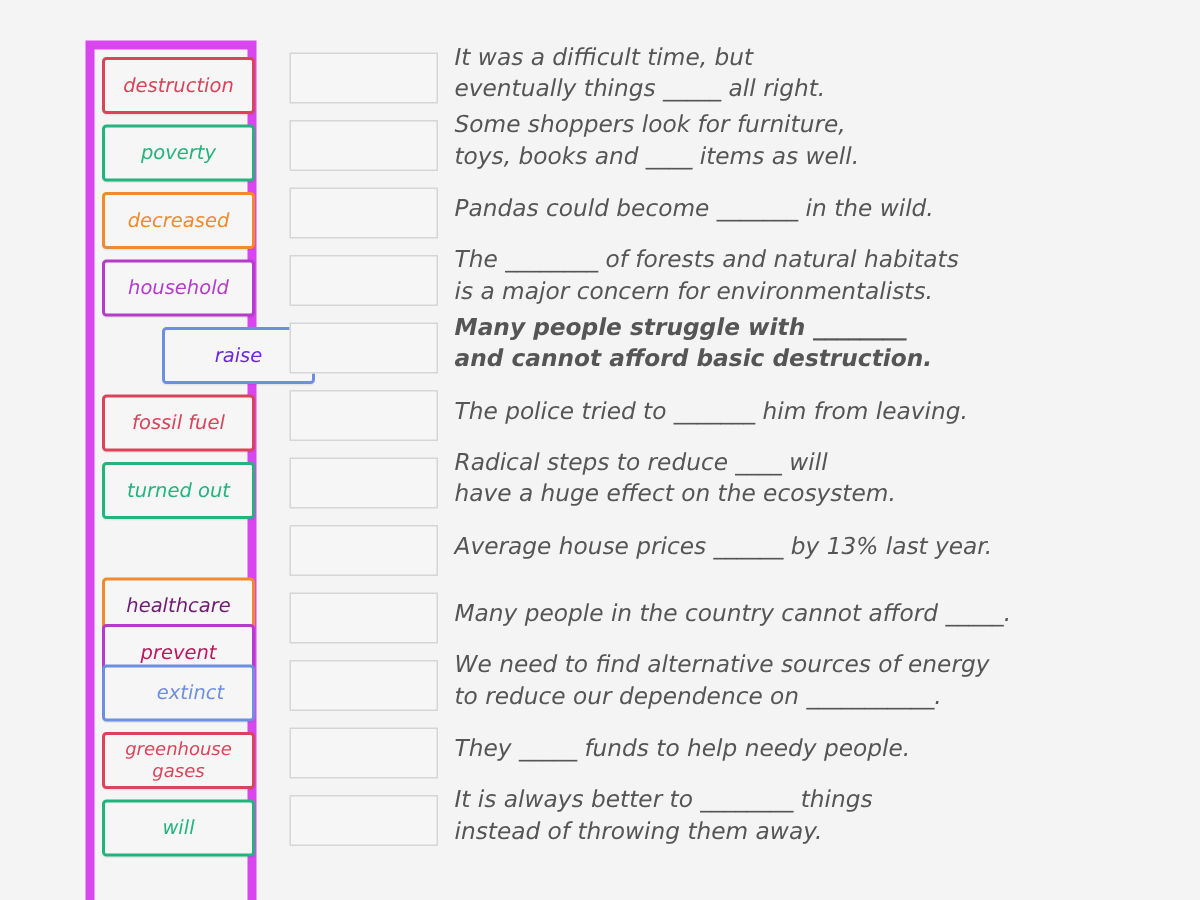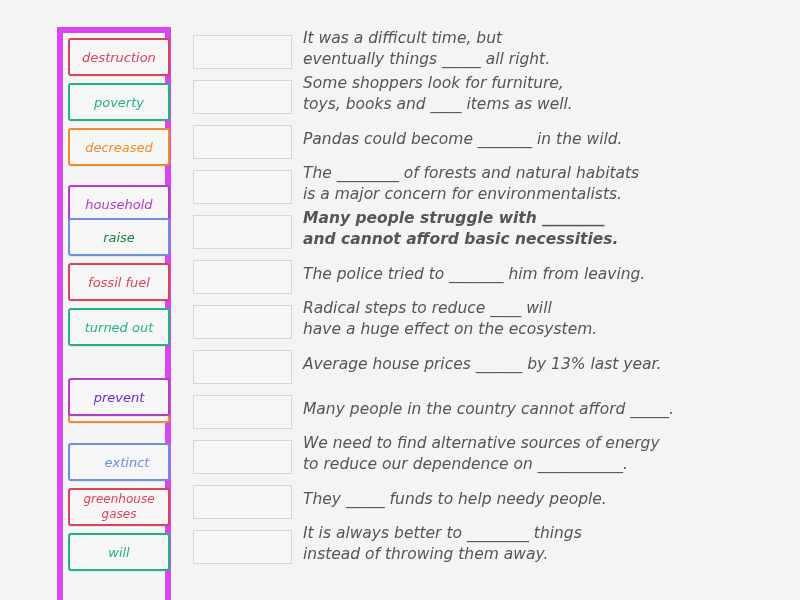--- a/index.html
+++ b/index.html
@@ -73,36 +73,36 @@
 <div class="word-bank" id="word-bank">
     <div class="word-card" style="top: 5px; border-color: rgb(217, 68, 90); color: rgb(217, 68, 90);">
       <span>destruction</span>
     </div>
     <div class="word-card" style="top: 50px; border-color: rgb(35, 180, 126); color: rgb(35, 180, 126);">
       <span>poverty</span>
     </div>
     <div class="word-card" style="top: 95px; border-color: rgb(240, 138, 44); color: rgb(240, 138, 44);">
       <span>decreased</span>
     </div>
-    <div class="word-card" style="top: 152px; border-color: rgb(179, 60, 201); color: rgb(179, 60, 201);">
+    <div class="word-card" style="top: 140px; border-color: rgb(179, 60, 201); color: rgb(179, 60, 201);">
       <span>household</span>
     </div>
-    <div class="word-card" style="top: 185px; border-color: rgb(110, 143, 224); color: #15803d;">
+    <div class="word-card" style="top: 185px; border-color: rgb(110, 143, 224); color: #6d28d9; margin-left: 40px;">
       <span>raise</span>
     </div>
     <div class="word-card" style="top: 230px; border-color: rgb(217, 68, 90); color: rgb(217, 68, 90);">
       <span>fossil fuel</span>
     </div>
     <div class="word-card" style="top: 275px; border-color: rgb(35, 180, 126); color: rgb(35, 180, 126);">
       <span>turned out</span>
     </div>
     <div class="word-card" style="top: 320px; border-color: rgb(240, 138, 44); color: #701a75; margin-top: 32px;">
       <span>healthcare</span>
     </div>
-    <div class="word-card" style="top: 345px; border-color: rgb(179, 60, 201); color: #6d28d9;">
+    <div class="word-card" style="top: 383px; border-color: rgb(179, 60, 201); color: #be185d;">
       <span>prevent</span>
     </div>
     <div class="word-card" style="top: 410px; border-color: rgb(110, 143, 224); color: rgb(110, 143, 224); padding-left: 16px;">
       <span>extinct</span>
     </div>
     <div class="word-card" style="top: 455px; border-color: rgb(217, 68, 90); color: rgb(217, 68, 90);">
       <span style="width: 80px; font-size: 12px;">greenhouse gases</span>
     </div>
     <div class="word-card" style="top: 500px; border-color: rgb(35, 180, 126); color: rgb(35, 180, 126);">
       <span>will</span>
@@ -111,21 +111,21 @@
 <div id="rows">
     <div class="drop-box" style="top: 35px;"></div>
     <div class="sentence" style="top: 28px;"><div>It was a difficult time, but</div><div>eventually things _____ all right.</div></div>
     <div class="drop-box" style="top: 80px;"></div>
     <div class="sentence" style="top: 73px;"><div>Some shoppers look for furniture,</div><div>toys, books and ____ items as well.</div></div>
     <div class="drop-box" style="top: 125px;"></div>
     <div class="sentence" style="top: 129px;"><div>Pandas could become _______ in the wild.</div></div>
     <div class="drop-box" style="top: 170px;"></div>
     <div class="sentence" style="top: 163px;"><div>The ________ of forests and natural habitats</div><div>is a major concern for environmentalists.</div></div>
     <div class="drop-box" style="top: 215px;"></div>
-    <div class="sentence" style="top: 208px; font-weight: bold;"><div>Many people struggle with ________</div><div>and cannot afford basic necessities.</div></div>
+    <div class="sentence" style="top: 208px; font-weight: bold;"><div>Many people struggle with ________</div><div>and cannot afford basic destruction.</div></div>
     <div class="drop-box" style="top: 260px;"></div>
     <div class="sentence" style="top: 264px;"><div>The police tried to _______ him from leaving.</div></div>
     <div class="drop-box" style="top: 305px;"></div>
     <div class="sentence" style="top: 298px;"><div>Radical steps to reduce ____ will</div><div>have a huge effect on the ecosystem.</div></div>
     <div class="drop-box" style="top: 350px;"></div>
     <div class="sentence" style="top: 354px;"><div>Average house prices ______ by 13% last year.</div></div>
     <div class="drop-box" style="top: 395px;"></div>
     <div class="sentence" style="top: 399px;"><div>Many people in the country cannot afford _____.</div></div>
     <div class="drop-box" style="top: 440px;"></div>
     <div class="sentence" style="top: 433px;"><div>We need to find alternative sources of energy</div><div>to reduce our dependence on ___________.</div></div>

